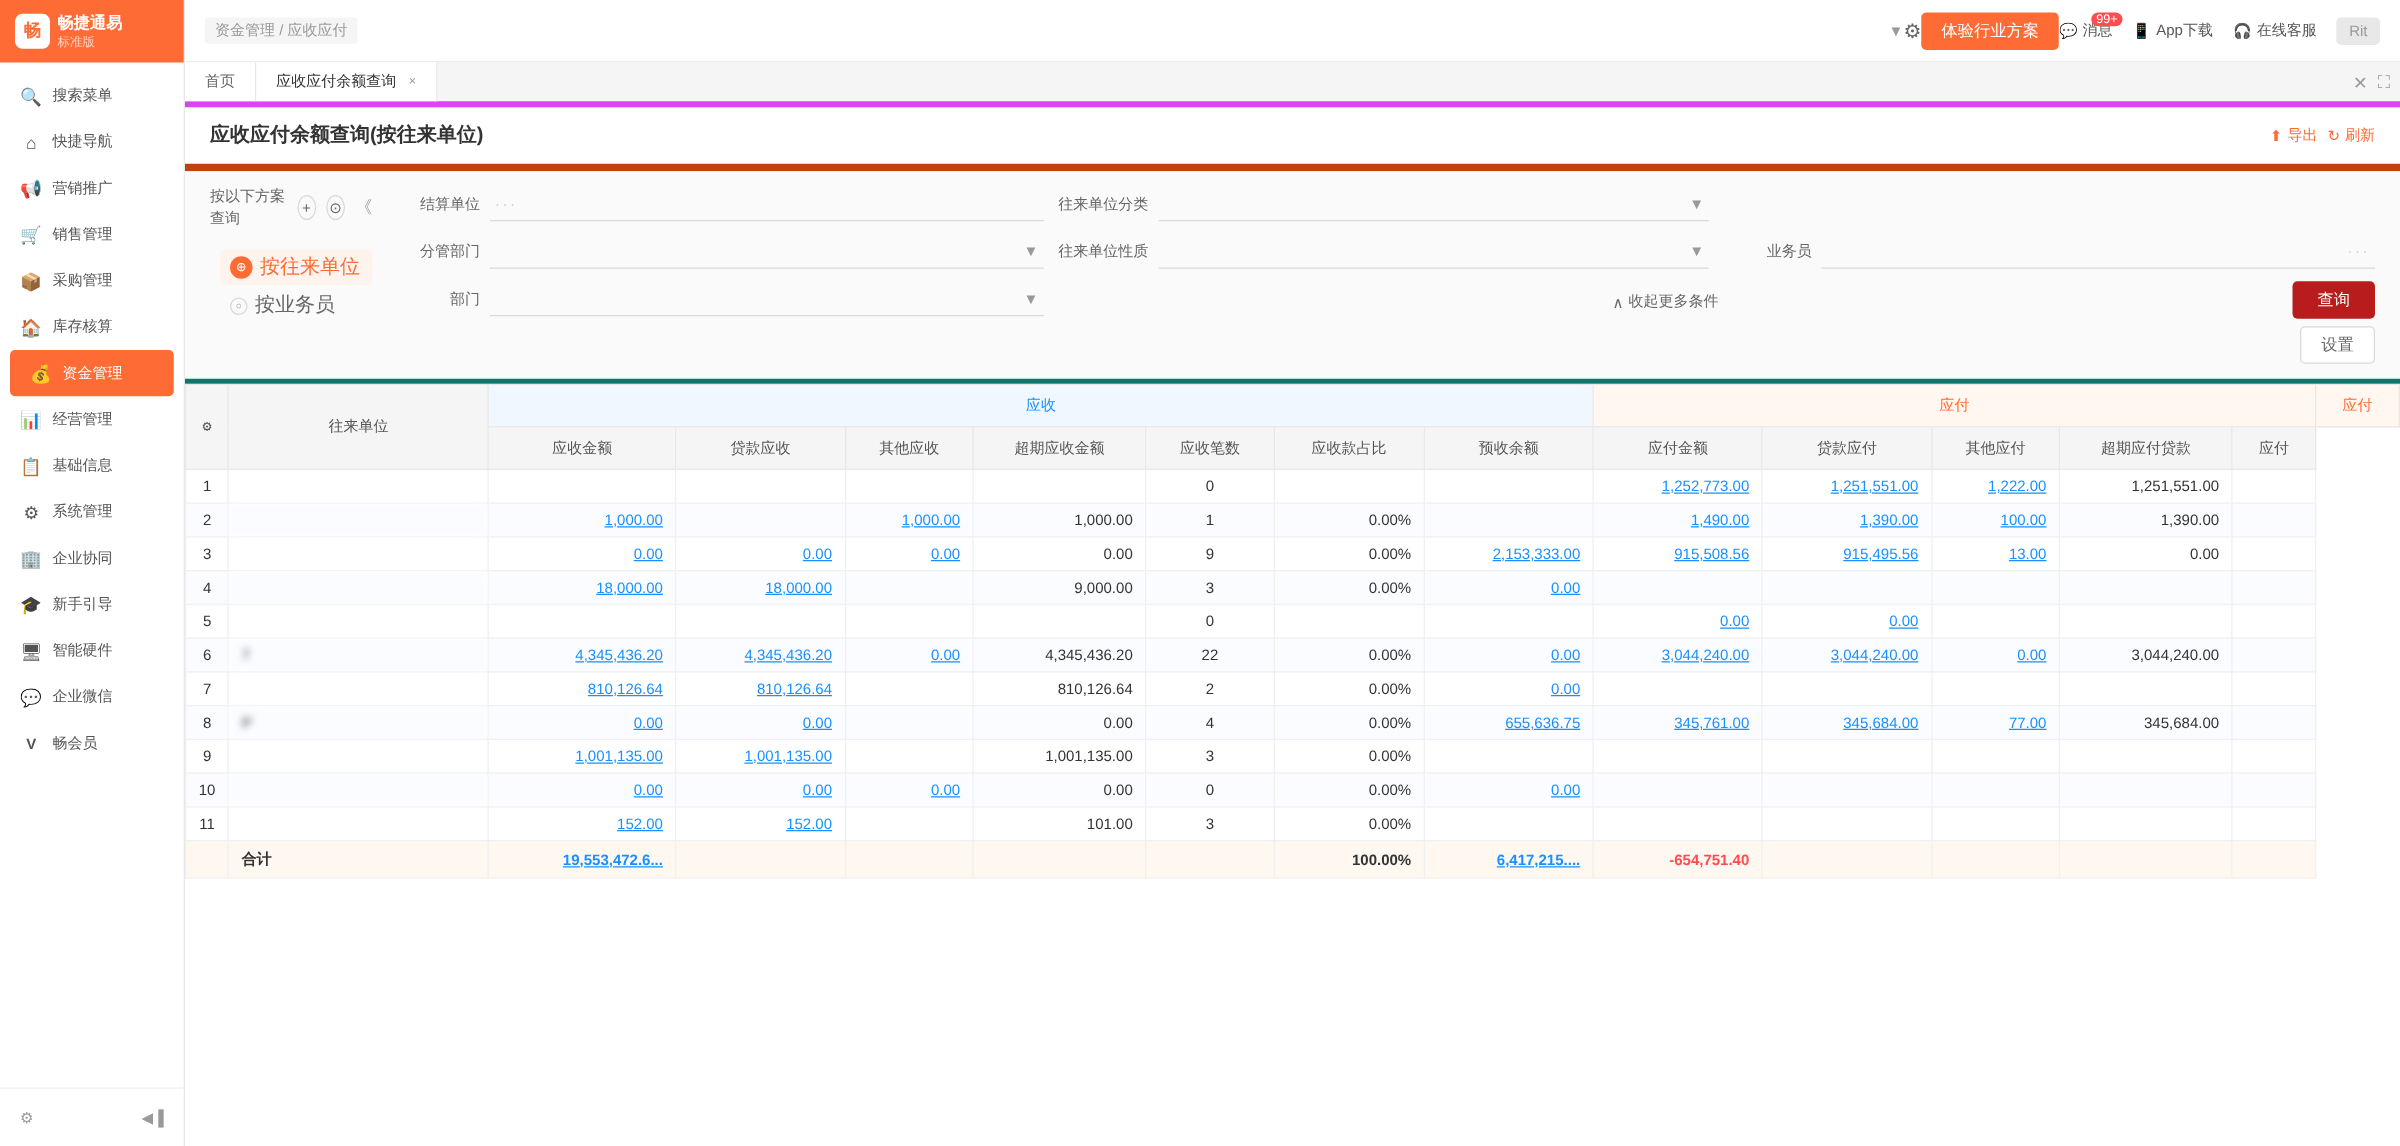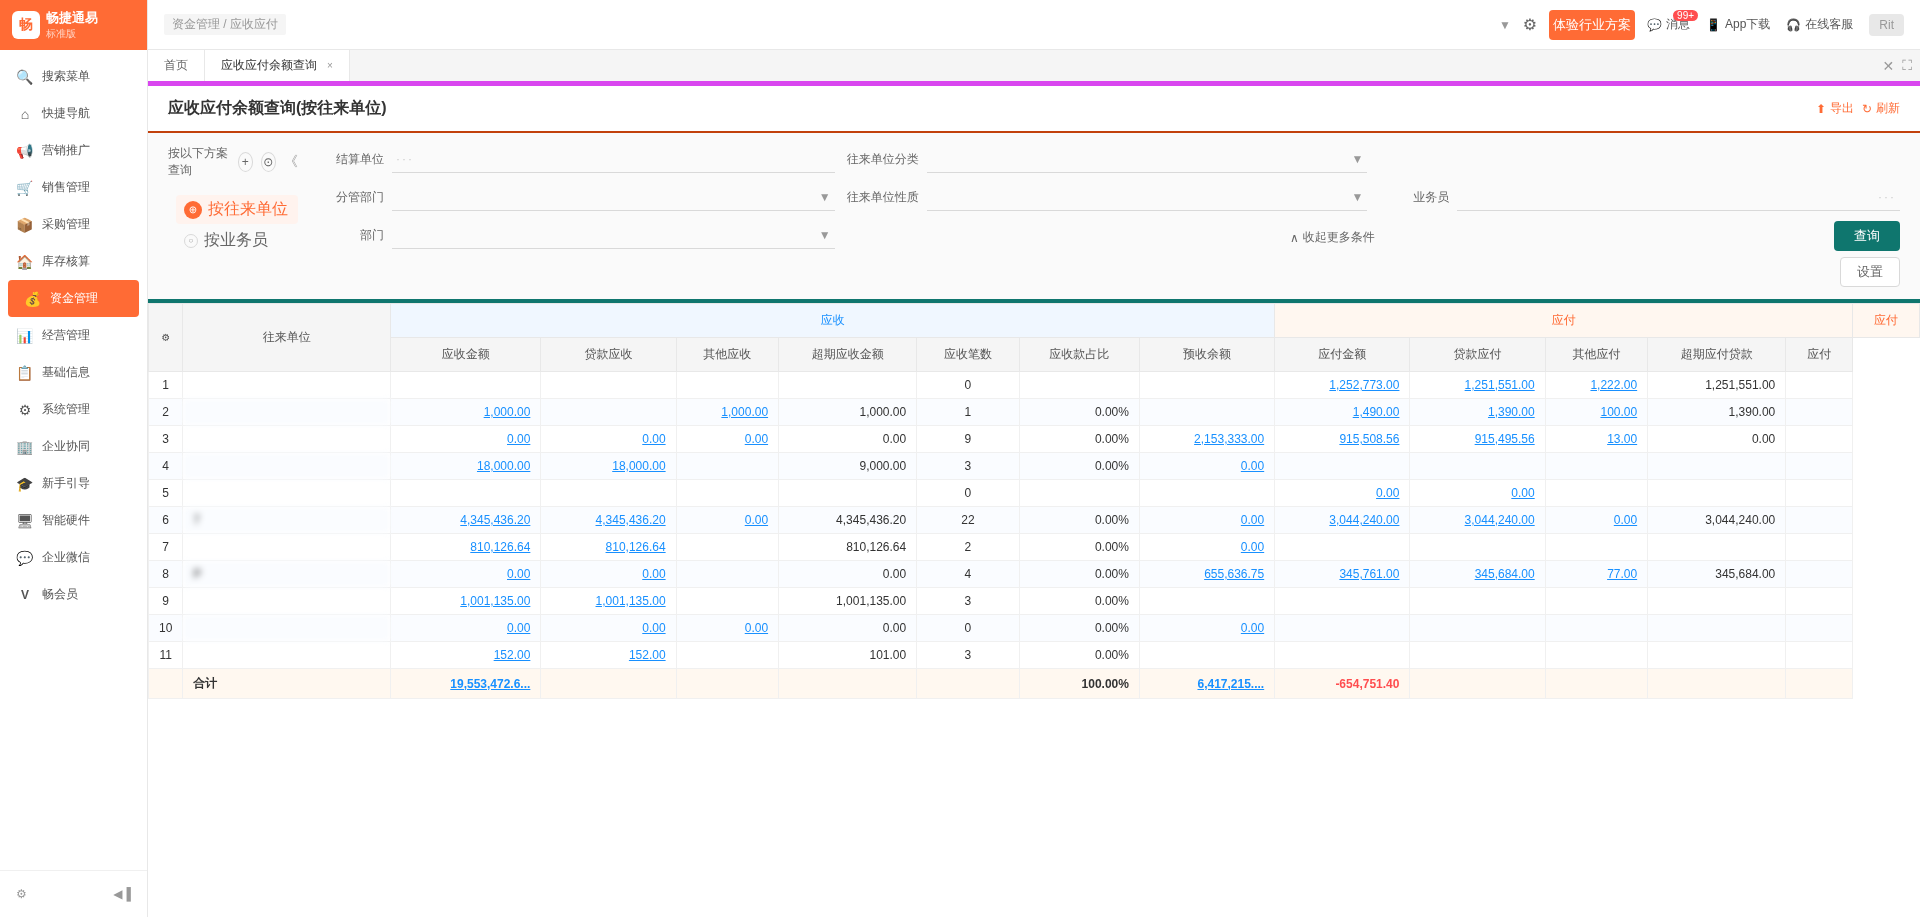--- a/index.html
+++ b/index.html
@@ -16,44 +16,44 @@
     .sidebar-logo-sub { color: rgba(255,255,255,0.7); font-size: 10px; }
     .sidebar-nav { flex: 1; overflow-y: auto; padding: 8px 0; }
     .sidebar-item { display: flex; align-items: center; padding: 10px 16px; cursor: pointer; gap: 8px; color: #555; transition: background 0.2s; }
     .sidebar-item.active { background: #ff6b35; color: #fff; border-radius: 4px; margin: 0 8px; }
     .sidebar-item-icon { width: 18px; text-align: center; font-size: 14px; }
     .sidebar-item-label { font-size: 12px; text-align: right; }
     .sidebar-bottom { padding: 8px 0; border-top: 1px solid #f0f0f0; }
 
     
     .main-area { flex: 1; display: flex; flex-direction: column; overflow: hidden; }
-    .topbar { height: 50px; background: #fff; border-bottom: 1px solid #e8e8e8; display: flex; align-items: center; padding: 0 16px; gap: 12px; }
+    .topbar { height: 50px; background: #fff; border-bottom: 1px solid #e8e8e8; display: flex; align-items: center; padding: 0 16px; gap: 0; }
     .topbar-breadcrumb { display: flex; align-items: center; gap: 4px; color: #999; font-size: 12px; flex: 1; }
     .topbar-breadcrumb span { background: #f5f5f5; padding: 2px 8px; border-radius: 2px; }
-    .topbar-solution { background: #ff6b35; color: #fff; padding: 6px 4px; border-radius: 4px; font-size: 13px; cursor: pointer; border: none; }
+    .topbar-solution { background: #ff6b35; color: #fff; padding: 6px 16px; border-radius: 4px; font-size: 13px; cursor: pointer; border: none; }
     .topbar-right { display: flex; align-items: center; gap: 16px; margin-left: auto; }
     .topbar-badge { position: relative; display: flex; align-items: center; gap: 4px; cursor: pointer; color: #555; font-size: 12px; }
     .badge-count { position: absolute; top: -6px; right: -8px; background: #ff4d4f; color: #fff; border-radius: 8px; padding: 0 4px; font-size: 10px; min-width: 16px; text-align: center; }
     .topbar-user { color: #999; font-size: 12px; }
 
     
     .tab-bar { height: 36px; background: #f5f5f5; display: flex; align-items: stretch; border-bottom: 5px solid #d946ef; }
     .tab-item { display: flex; align-items: center; padding: 0 16px; gap: 6px; cursor: pointer; font-size: 12px; color: #666; border-right: 1px solid #e8e8e8; background: #f5f5f5; }
     .tab-item.home { background: #fff; }
     .tab-item.active { background: #fff; color: #333; font-weight: 500; }
     .tab-close { font-size: 10px; color: #999; cursor: pointer; margin-left: 4px; }
     .tab-right { margin-left: auto; display: flex; align-items: center; padding: 0 8px; gap: 8px; }
     .tab-right-icon { cursor: pointer; color: #999; font-size: 14px; }
 
     
     .content { flex: 1; overflow: auto; background: #f0f2f5; }
     .page-container { background: #fff; margin: 0; padding: 0; min-height: 100%; }
 
     
-    .page-header { display: flex; align-items: center; justify-content: space-between; padding: 12px 20px; border-bottom: 2px solid #c2410c; }
+    .page-header { display: flex; align-items: center; justify-content: space-between; padding: 12px 20px; border-bottom: 6px solid #c2410c; }
     .page-title { font-size: 16px; font-weight: bold; color: #333; }
     .page-header-actions { display: flex; gap: 8px; }
     .btn-export { display: flex; align-items: center; gap: 4px; color: #ff6b35; cursor: pointer; font-size: 12px; border: none; background: none; }
     .btn-refresh { display: flex; align-items: center; gap: 4px; color: #ff6b35; cursor: pointer; font-size: 12px; border: none; background: none; }
 
     
     .filter-area { padding: 12px 20px; background: #fafafa; border-bottom: 4px solid #0f766e; }
     .filter-row-header { display: flex; align-items: center; gap: 8px; margin-bottom: 12px; }
     .filter-label { color: #666; font-size: 12px; }
     .filter-add-btn { width: 20px; height: 20px; border: 1px solid #d9d9d9; border-radius: 50%; display: flex; align-items: center; justify-content: center; cursor: pointer; color: #666; font-size: 12px; }
@@ -64,21 +64,21 @@
     .filter-option.active { background: #fff3ee; }
     .filter-option-icon { width: 18px; height: 18px; background: #ff6b35; border-radius: 50%; display: flex; align-items: center; justify-content: center; color: #fff; font-size: 10px; }
     .filter-option-label { font-size: 16px; color: #ff6b35; }
     .filter-option-label.secondary { color: #666; }
     .filter-option-secondary-icon { width: 14px; height: 14px; border: 1px solid #d9d9d9; border-radius: 50%; display: flex; align-items: center; justify-content: center; color: #999; font-size: 8px; }
     .filter-row { display: grid; grid-template-columns: 1fr 1fr 1fr; gap: 12px; margin-bottom: 10px; align-items: center; }
     .filter-field { display: flex; align-items: center; gap: 8px; }
     .filter-field-label { color: #666; font-size: 12px; white-space: nowrap; min-width: 70px; text-align: right; }
     .filter-field-input { flex: 1; border: none; border-bottom: 1px solid #d9d9d9; padding: 4px 4px; font-size: 12px; background: transparent; color: #333; display: flex; align-items: center; justify-content: space-between; min-height: 28px; cursor: pointer; }
     .collapse-btn { display: flex; align-items: center; justify-content: center; gap: 4px; color: #666; font-size: 12px; cursor: pointer; padding: 8px 0; }
-    .btn-query { background: #0f766e; color: #fff; border: none; padding: 6px 20px; border-radius: 4px; cursor: pointer; font-size: 13px; }
+    .btn-query { background: #b91c1c; color: #fff; border: none; padding: 6px 20px; border-radius: 4px; cursor: pointer; font-size: 13px; }
     .btn-settings { background: #fff; color: #666; border: 1px solid #d9d9d9; padding: 5px 16px; border-radius: 4px; cursor: pointer; font-size: 13px; }
 
     
     .table-container { padding: 0 0; overflow: auto; }
     .data-table { width: 100%; border-collapse: collapse; font-size: 12px; }
     .data-table th { background: #f5f5f5; padding: 8px 10px; border: 1px solid #e8e8e8; color: #555; font-weight: 500; text-align: center; white-space: nowrap; font-family: Liberation Mono, monospace; }
     .data-table th.group-header { background: #f0f7ff; color: #1890ff; }
     .data-table th.group-header-2 { background: #fff7f0; color: #ff6b35; }
     .data-table td { padding: 6px 10px; border: 1px solid #f0f0f0; color: #333; text-align: right; white-space: nowrap; }
     .data-table td.text-left { text-align: left; }

